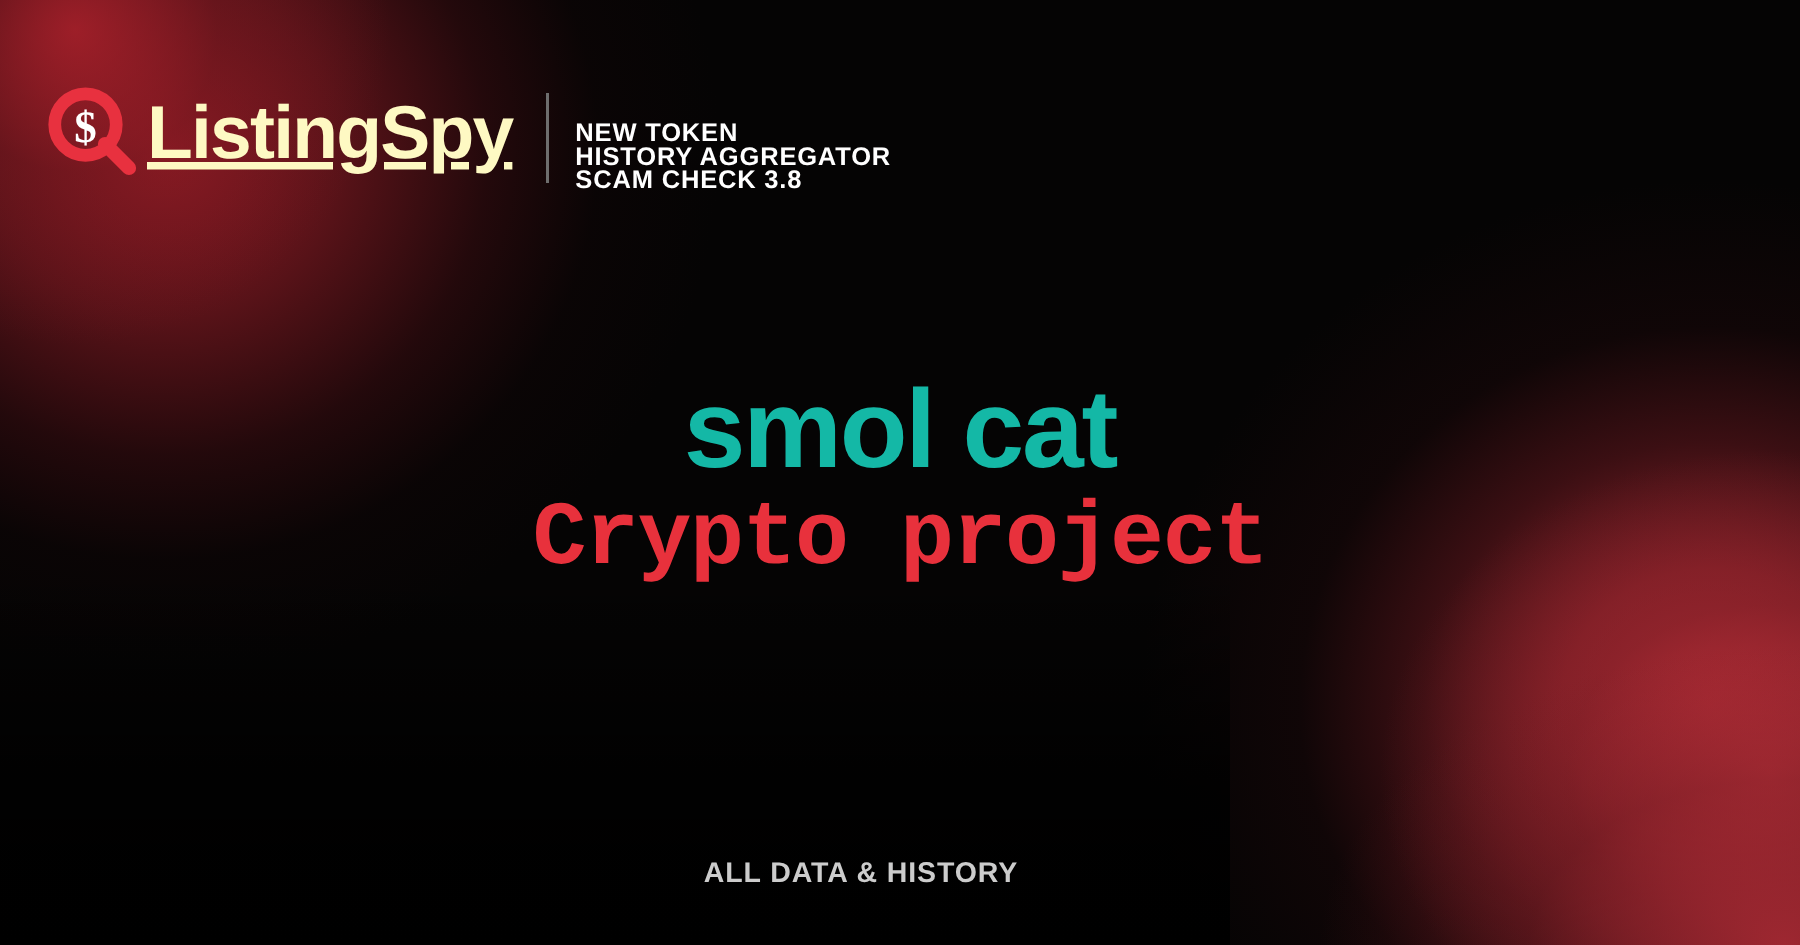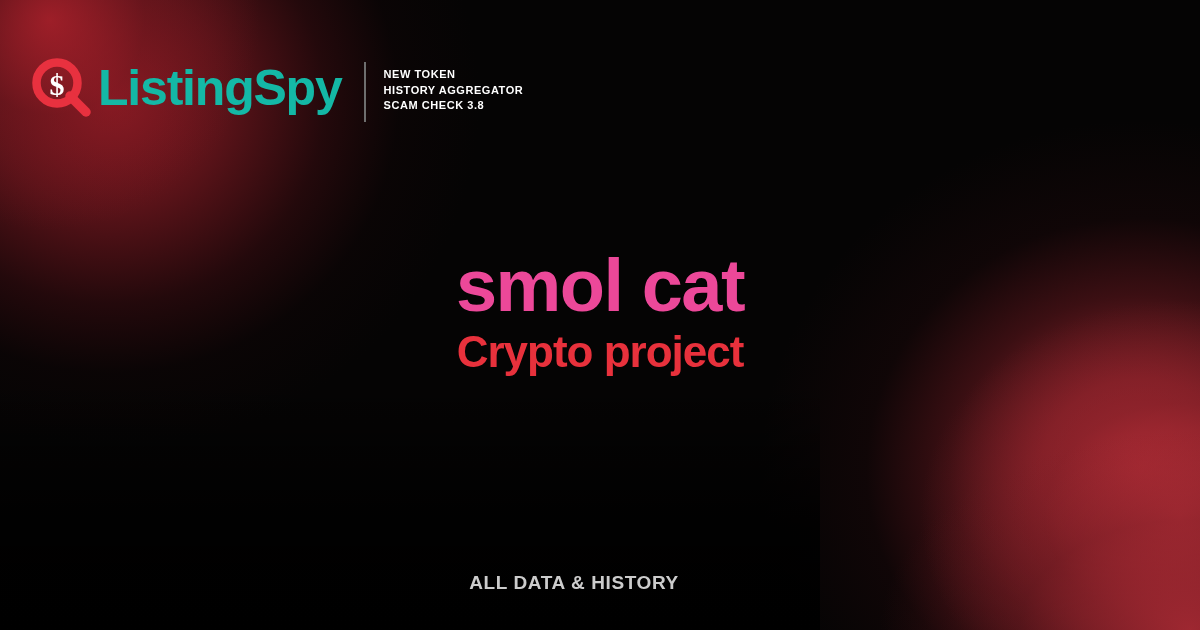--- a/index.html
+++ b/index.html
@@ -104,68 +104,70 @@
   .logo-icon {
     width: 62px;
     height: 62px;
     display: block;
     flex: 0 0 auto;
     margin-top: 2px;
   }
   .brand-name {
     font-size: 50px;
     font-weight: bold;
-    color: #14b8a6;
+    color: #fef9c3;
     letter-spacing: -1.2px;
     line-height: 1;
     white-space: nowrap;
     margin-left: -2px;
+    text-decoration: underline;
   }
   .divider {
     width: 2px;
     height: 60px;
     background: #6e6e6e;
     margin-left: 22px;
     margin-right: 18px;
     margin-top: 6px;
     flex: 0 0 auto;
   }
   .tagline {
-    margin-top: 11px;
+    margin-top: 25px;
     color: #ffffff;
-    font-size: 11px;
+    font-size: 17px;
     font-weight: bold;
     letter-spacing: 0.55px;
     line-height: 15.5px;
     white-space: nowrap;
   }
 
   
   .center {
     position: absolute;
     left: 0;
     top: 248px;
     width: 1200px;
     text-align: center;
   }
   .title {
     font-size: 74px;
     font-weight: bold;
-    color: #ec4899;
+    color: #14b8a6;
     letter-spacing: -1.5px;
     line-height: 1.02;
     margin: 0;
   }
   .subtitle {
-    font-size: 44px;
+    font-size: 60px;
     font-weight: bold;
     color: #e8313c;
     letter-spacing: -1px;
     line-height: 1.05;
     margin: 6px 0 0 0;
+    font-family: Liberation Mono, monospace;
   }
 
   
   .footer {
     position: absolute;
     left: 0;
     top: 572px;
     width: 1148px;
     text-align: center;
     color: #cccccc;

